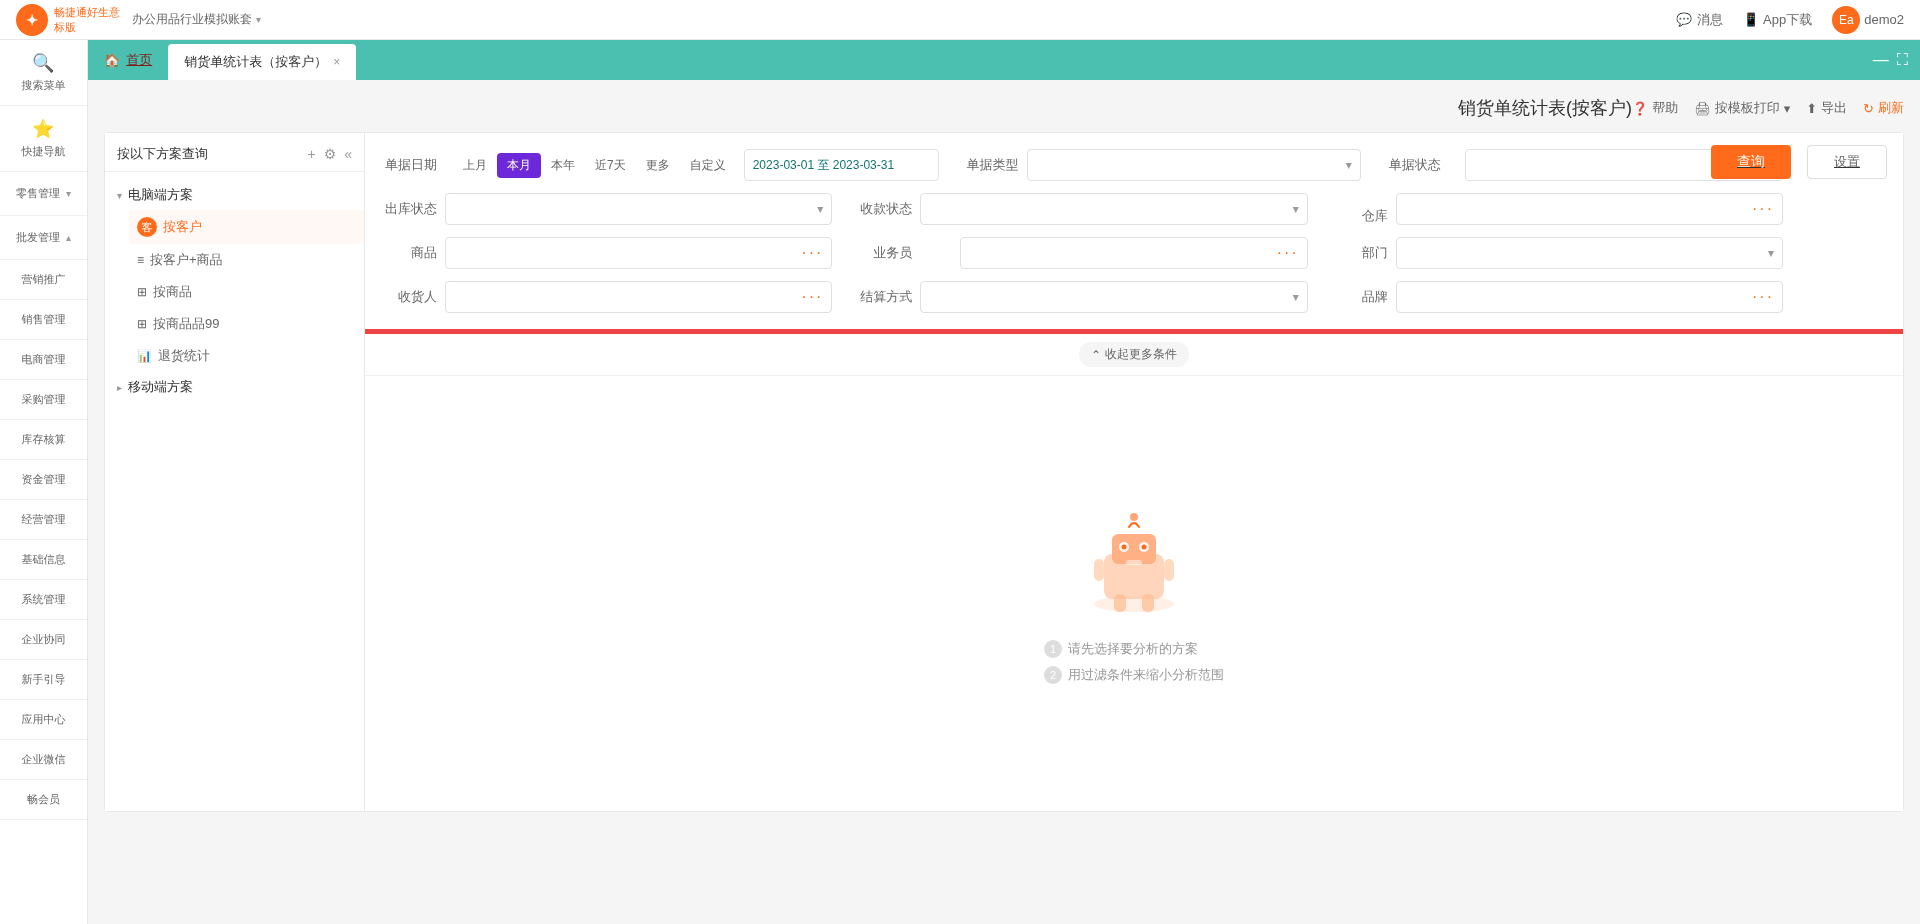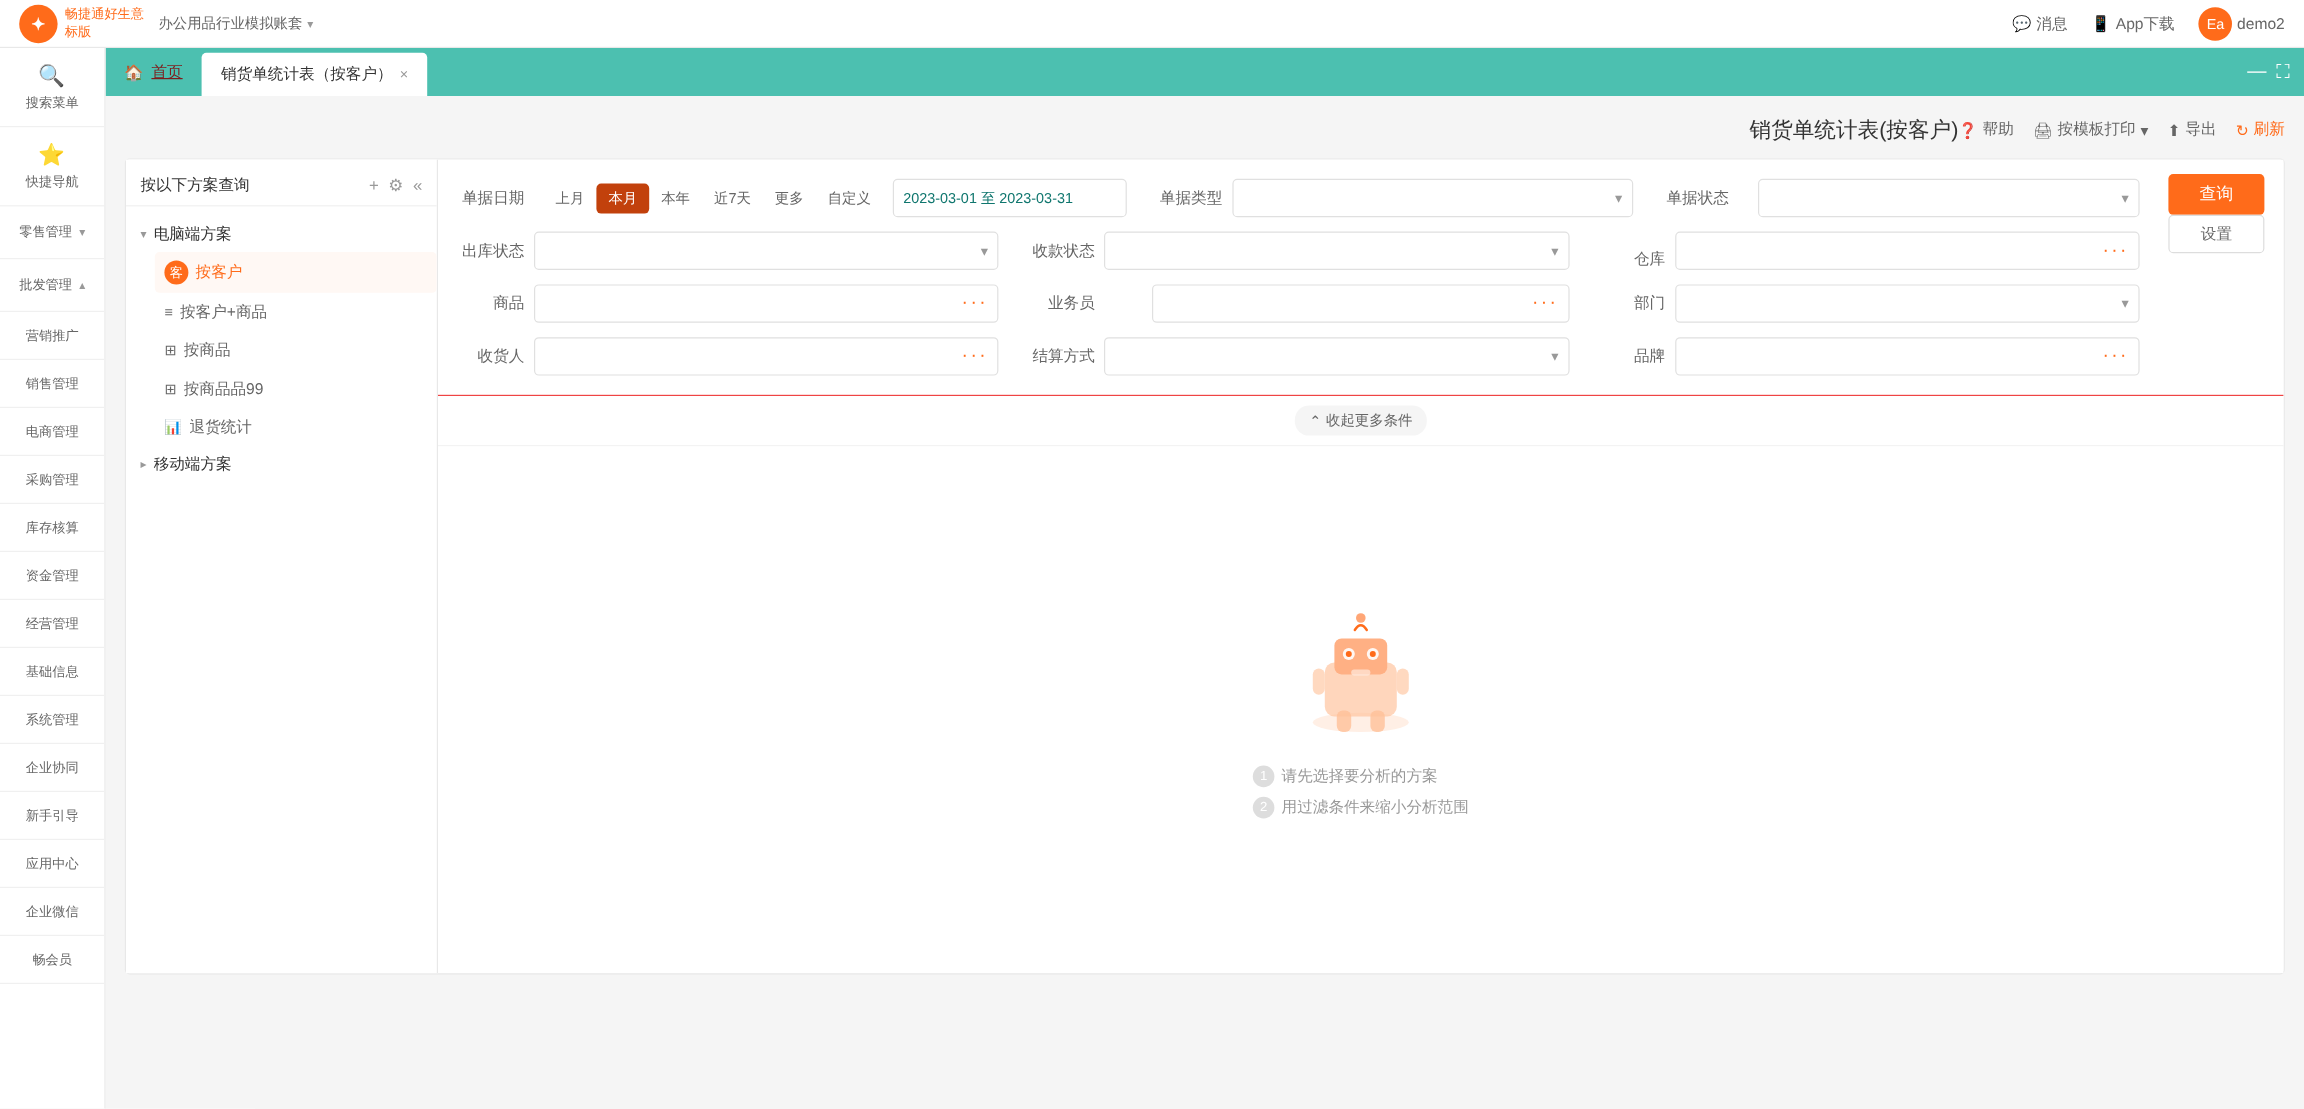--- a/index.html
+++ b/index.html
@@ -72,42 +72,42 @@
     .tree-children { padding-left: 24px; }
     .tree-child { display: flex; align-items: center; gap: 6px; padding: 7px 12px 7px 8px; cursor: pointer; color: #666; font-size: 13px; border-radius: 4px; }
     .tree-child.active { color: #ff6b1a; background: #fff8f4; }
     .tree-child.active .tree-child-bullet { width: 20px; height: 20px; background: #ff6b1a; border-radius: 50%; display: flex; align-items: center; justify-content: center; color: #fff; font-size: 11px; }
     .tree-child-bullet { width: 20px; height: 20px; border: 1px solid #ddd; border-radius: 50%; display: flex; align-items: center; justify-content: center; font-size: 10px; color: #999; }
 
     
     .right-panel { flex: 1; overflow: hidden; display: flex; flex-direction: column; }
 
     
-    .filter-area { background: #fff; padding: 16px; border-bottom: 1px solid #ef4444; }
+    .filter-area { background: #fff; padding: 16px; border-bottom: 5px solid #ef4444; }
     .filter-row { display: flex; align-items: center; gap: 0; margin-bottom: 12px; }
     .filter-row:last-child { margin-bottom: 0; }
     .filter-item { display: flex; align-items: center; flex: 1; min-height: 32px; }
     .filter-label { color: #666; font-size: 13px; white-space: nowrap; margin-right: 8px; min-width: 56px; text-align: right; }
     .filter-input { flex: 1; height: 32px; border: 1px solid #e0e0e0; border-radius: 4px; padding: 0 8px; font-size: 13px; color: #333; display: flex; align-items: center; justify-content: space-between; cursor: pointer; background: #fff; }
     .filter-input .fi-placeholder { color: #bbb; }
     .filter-input .fi-dots { color: #ff6b1a; font-size: 16px; letter-spacing: 2px; }
     .filter-input .fi-arrow { color: #999; font-size: 12px; }
     .filter-input .fi-date-range { color: #0f766e; font-size: 12px; }
 
     
     .date-quick { display: flex; align-items: center; gap: 0; margin-left: 8px; }
     .date-btn { padding: 4px 10px; font-size: 12px; color: #666; cursor: pointer; border: none; background: none; }
-    .date-btn.active { background: #c2410c; color: #fff; border-radius: 4px; }
+    .date-btn.active { background: #6d28d9; color: #fff; border-radius: 4px; }
 
     
     .collapse-row { display: flex; justify-content: center; padding: 8px 0; background: #fff; border-bottom: 1px solid #f0f0f0; }
     .collapse-btn { display: flex; align-items: center; gap: 4px; color: #666; font-size: 12px; cursor: pointer; background: #f5f5f5; padding: 4px 12px; border-radius: 12px; }
 
     
-    .action-buttons { position: absolute; right: 16px; top: 0; display: flex; flex-direction: column; gap: 0; padding-top: 12px; }
+    .action-buttons { position: absolute; right: 16px; top: 0; display: flex; flex-direction: row; gap: 16px; padding-top: 12px; text-decoration: underline; }
     .query-btn { background: #ff6b1a; color: #fff; border: none; border-radius: 4px; padding: 8px 20px; font-size: 14px; cursor: pointer; width: 80px; }
     .settings-btn { background: #fff; color: #666; border: 1px solid #ddd; border-radius: 4px; padding: 6px 16px; font-size: 13px; cursor: pointer; width: 80px; }
 
     .filter-section-wrapper { position: relative; }
 
     
     .empty-state { flex: 1; display: flex; flex-direction: column; align-items: center; justify-content: center; gap: 16px; background: #fff; }
     .empty-tips { display: flex; flex-direction: column; gap: 8px; color: #999; font-size: 13px; }
     .empty-tip-item { display: flex; align-items: center; gap: 6px; }
     .tip-num { width: 18px; height: 18px; background: #ddd; border-radius: 50%; display: flex; align-items: center; justify-content: center; font-size: 11px; color: #fff; flex-shrink: 0; }

